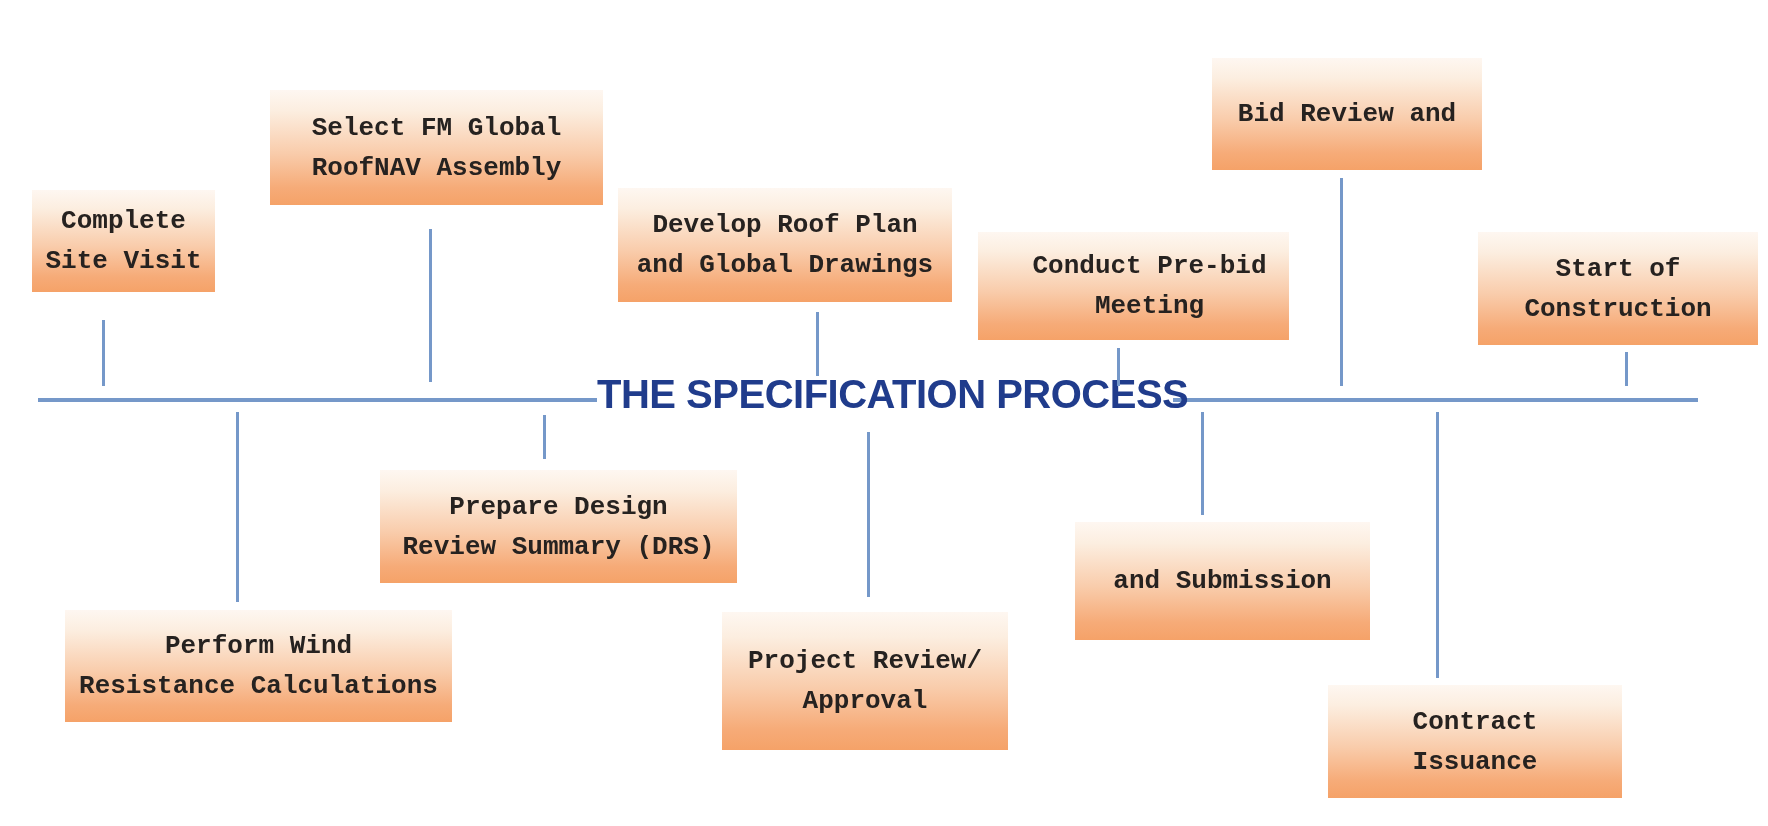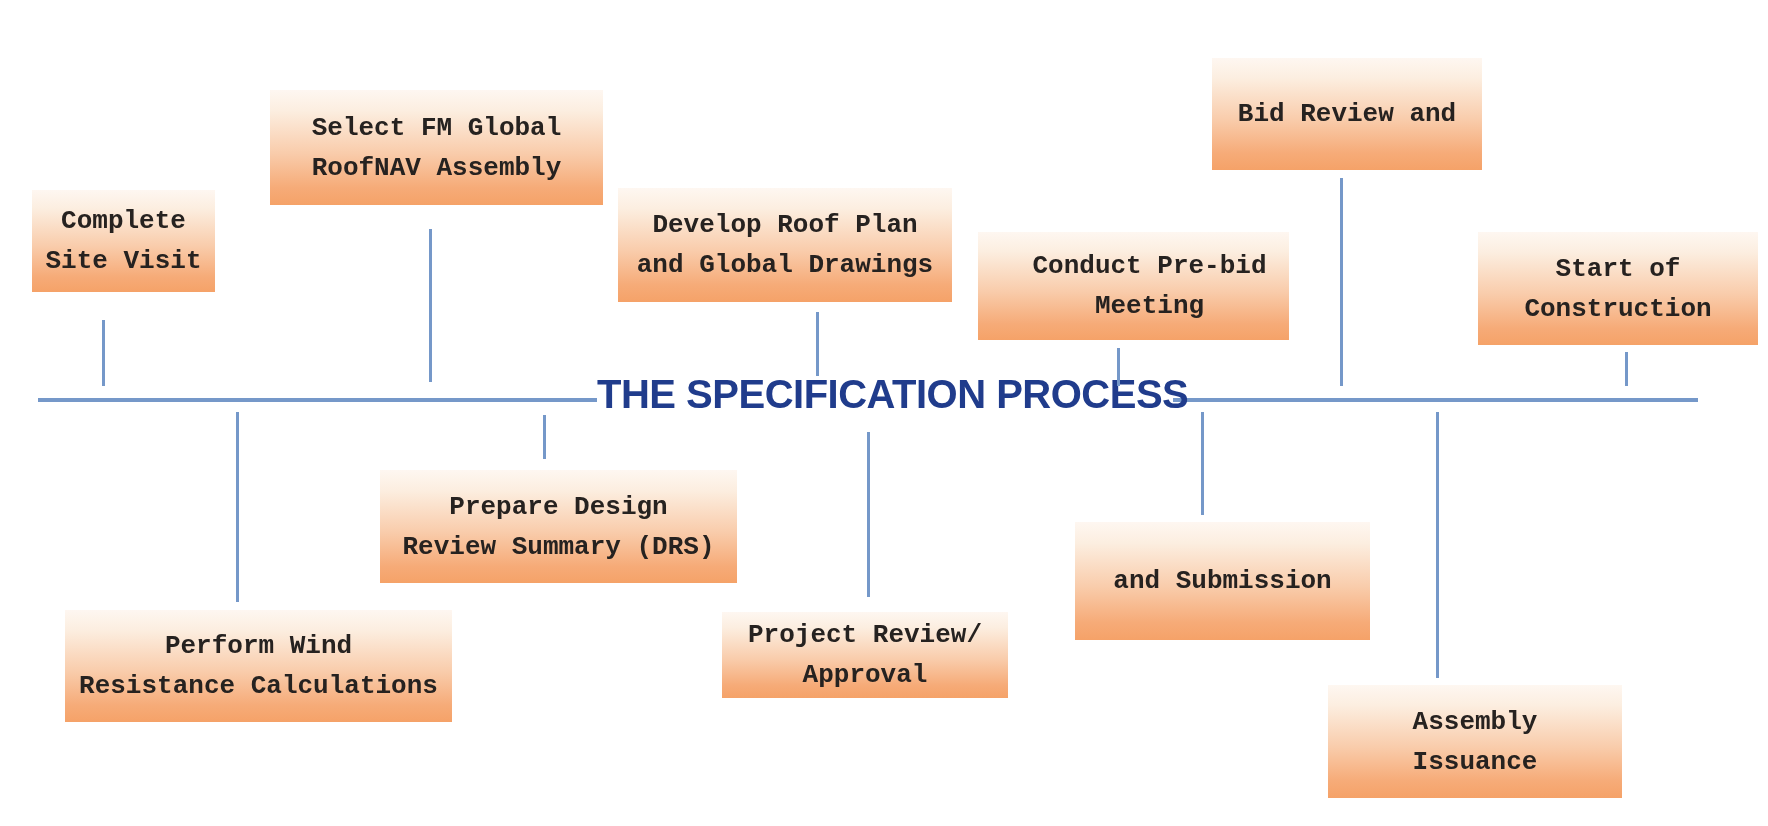--- a/index.html
+++ b/index.html
@@ -37,21 +37,21 @@
 
   
   #n-complete       {left:32px;  top:190px; width:183px; height:102px;}
   #n-select-fm      {left:270px; top:90px;  width:333px; height:115px;}
   #n-develop-roof   {left:618px; top:188px; width:334px; height:114px;}
   #n-conduct-prebid {left:978px; top:232px; width:279px; height:108px;padding-left:32px;}
   #n-bid-review     {left:1212px;top:58px;  width:270px; height:112px;}
   #n-start-constr   {left:1478px;top:232px; width:280px; height:113px;}
   #n-perform-wind   {left:65px;  top:610px; width:387px; height:112px;}
   #n-prepare-design {left:380px; top:470px; width:357px; height:113px;}
-  #n-project-review {left:722px; top:612px; width:286px; height:86px;}
+  #n-project-review {left:722px; top:612px; width:286px; height:138px;}
   #n-bid-prep       {left:1075px;top:522px; width:295px; height:118px;}
   #n-contract       {left:1328px;top:685px; width:294px; height:113px;}
 
   
   #c-complete       {left:102px; top:320px; height:66px;}
   #c-select-fm      {left:429px; top:229px; height:153px;}
   #c-develop-roof   {left:816px; top:312px; height:64px;}
   #c-conduct-prebid {left:1117px;top:348px; height:38px;}
   #c-bid-review     {left:1340px;top:178px; height:208px;}
   #c-start-constr   {left:1625px;top:352px; height:34px;}
@@ -125,17 +125,17 @@
   <div class="node" id="n-project-review">
     <span>Project Review/</span>
     <span>Approval</span>
   </div>
 
   <div class="node" id="n-bid-prep">
     <span>and Submission</span>
   </div>
 
   <div class="node" id="n-contract">
-    <span>Assembly</span>
+    <span>Contract</span>
     <span>Issuance</span>
   </div>
 
 </div>
 
 </body></html>

